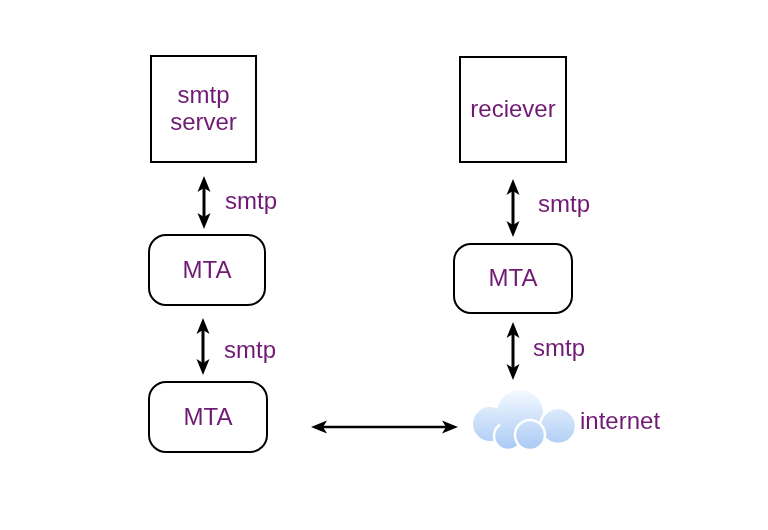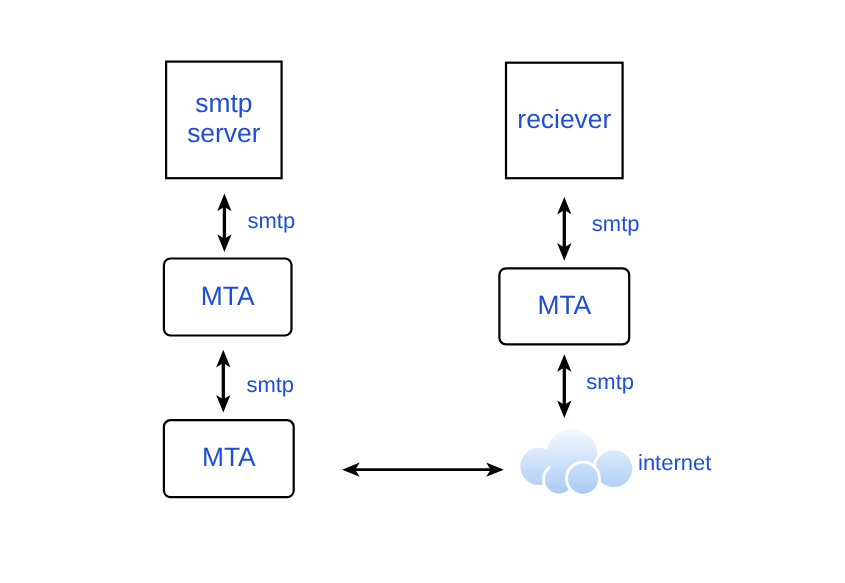--- a/index.html
+++ b/index.html
@@ -1,26 +1,26 @@
 <!DOCTYPE html>
 <html><head>
 <meta charset="utf-8">
 <style>
   html,body{margin:0;padding:0;background:#ffffff;}
   #canvas{
     position:relative;width:768px;height:530px;background:#ffffff;
-    font-family:"Liberation Sans",sans-serif;color:#1d4ed8;overflow:hidden;
+    font-family:"Liberation Sans",sans-serif;color:#701a75;overflow:hidden;
   }
   .node{
     position:absolute;display:flex;align-items:center;justify-content:center;
     text-align:center;border:2px solid #000000;background:#ffffff;
     font-size:24px;line-height:1.12;box-sizing:border-box;
   }
-  .rounded{border-radius:7px;}
-  .edge-label{position:absolute;font-size:20px;line-height:24px;white-space:nowrap;}
+  .rounded{border-radius:18px;}
+  .edge-label{position:absolute;font-size:24px;line-height:24px;white-space:nowrap;}
   .layer{position:absolute;left:0;top:0;pointer-events:none;}
   .cloud-svg{position:absolute;left:470px;top:386px;}
 </style>
 </head>
 <body>
 
 <div id="canvas">
 
   <div class="node" style="left:150px;top:55px;width:107px;height:108px;">
     <span>smtp server</span>

